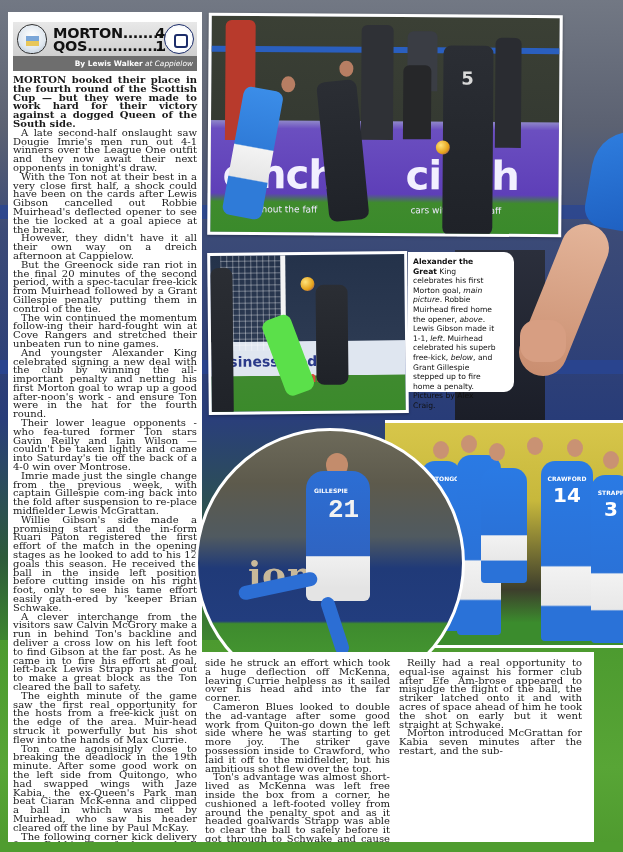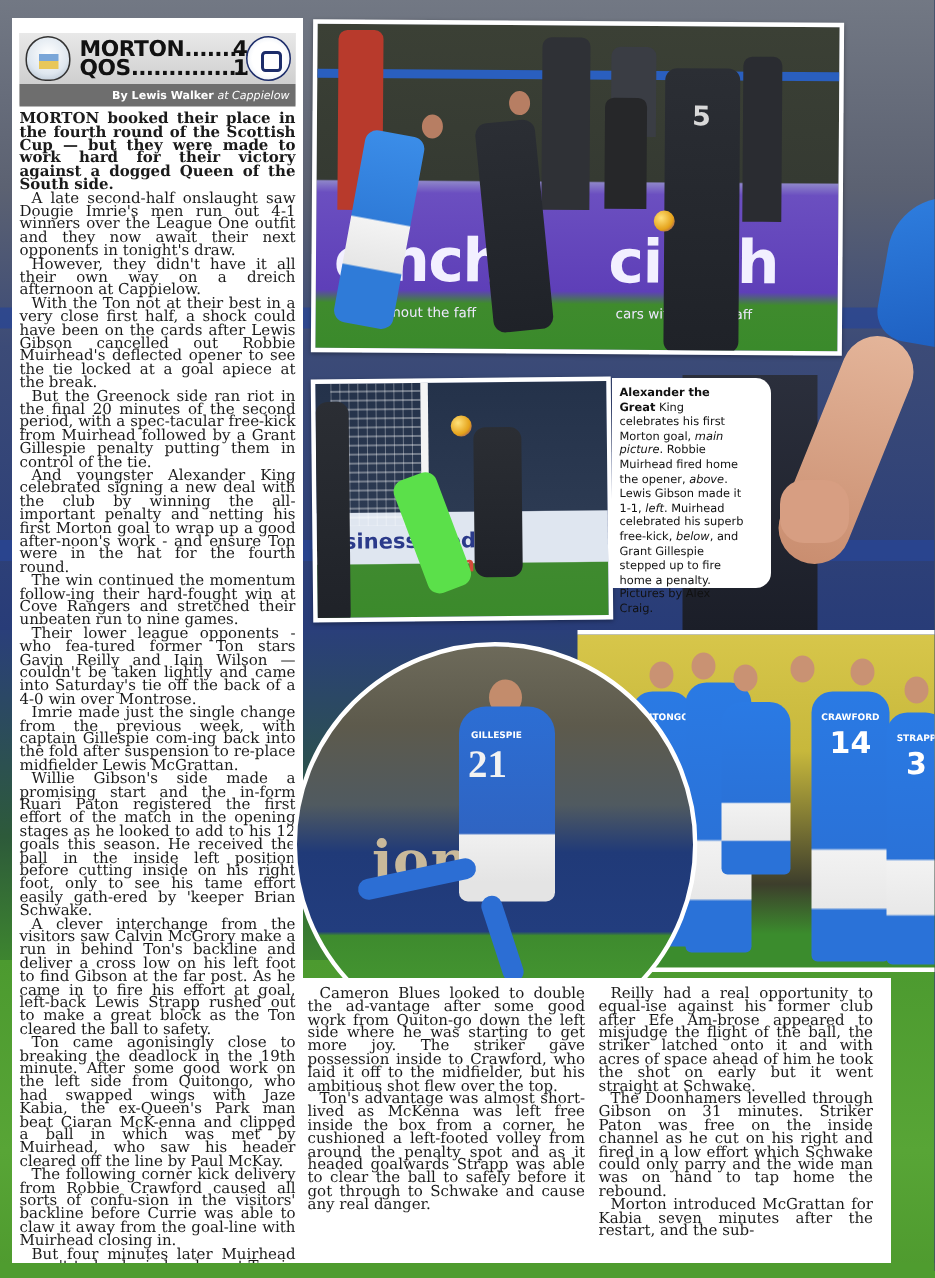--- a/index.html
+++ b/index.html
@@ -182,21 +182,21 @@
     .joma {
       position: absolute; left: 50px; top: 122px; font-family: "DejaVu Serif", serif; font-weight: bold;
       font-size: 36px; color: #c9b99a; letter-spacing: 1px;
     }
     .gillespie {
       position: absolute; left: 108px; top: 40px; width: 64px; height: 130px;
       background: linear-gradient(180deg, #2c6ed4 0%, #2f64c2 65%, #f0f0f0 66%, #e4e4e4 90%);
       border-radius: 18px 18px 6px 6px;
     }
     .gillespie .nm { position: absolute; left: 8px; top: 16px; font-family: "DejaVu Sans", sans-serif; font-size: 6px; font-weight: bold; color: #fff; }
-    .gillespie .no { position: absolute; left: 6px; top: 24px; font-family: Liberation Serif, serif; font-size: 26px; font-weight: bold; color: #f2f2f2; }
+    .gillespie .no { position: absolute; left: 22px; top: 24px; font-family: Liberation Mono, monospace; font-size: 26px; font-weight: bold; color: #f2f2f2; }
     .leg-kick { position: absolute; left: 40px; top: 148px; width: 80px; height: 14px; background: #2c6ed4; border-radius: 7px; transform: rotate(-12deg); }
     .leg-stand { position: absolute; left: 130px; top: 165px; width: 14px; height: 60px; background: #2c6ed4; border-radius: 7px; transform: rotate(-18deg); }
 
     .photo-celebrate {
       position: absolute; left: 385px; top: 420px; width: 240px; height: 228px;
       border-top: 3px solid #fff; border-bottom: 3px solid #fff;
       background: linear-gradient(180deg, #d7c64a 0%, #c7b83c 35%, #3d3e2c 75%, #3b8c2d 90%, #3b8c2d 100%);
       overflow: hidden;
     }
     .cel-player {
@@ -240,29 +240,30 @@
   </div>
   <div class="byline-band">
     <span class="by">By Lewis Walker</span>
     <span class="at">at Cappielow</span>
   </div>
 </div>
 
 <div class="body-text col1">
   <p class="lead">MORTON booked their place in the fourth round of the Scottish Cup — but they were made to work hard for their victory against a dogged Queen of the South side.</p>
   <p>A late second-half onslaught saw Dougie Imrie's men run out 4-1 winners over the League One outfit and they now await their next opponents in tonight's draw.</p>
+  <p>With the Ton not at their best in a very close first half, a shock could have been on the cards after Lewis Gibson cancelled out Robbie Muirhead's deflected opener to see the tie locked at a goal apiece at the break.</p>
   <p>However, they didn't have it all their own way on a dreich afternoon at Cappielow.</p>
-  <p>With the Ton not at their best in a very close first half, a shock could have been on the cards after Lewis Gibson cancelled out Robbie Muirhead's deflected opener to see the tie locked at a goal apiece at the break.</p>
   <p>But the Greenock side ran riot in the final 20 minutes of the second period, with a spec-tacular free-kick from Muirhead followed by a Grant Gillespie penalty putting them in control of the tie.</p>
+  <p>The win continued the momentum follow-ing their hard-fought win at Cove Rangers and stretched their unbeaten run to nine games.</p>
   <p>And youngster Alexander King celebrated signing a new deal with the club by winning the all-important penalty and netting his first Morton goal to wrap up a good after-noon's work - and ensure Ton were in the hat for the fourth round.</p>
-  <p>The win continued the momentum follow-ing their hard-fought win at Cove Rangers and stretched their unbeaten run to nine games.</p>
   <p>Their lower league opponents - who fea-tured former Ton stars Gavin Reilly and Iain Wilson — couldn't be taken lightly and came into Saturday's tie off the back of a 4-0 win over Montrose.</p>
   <p>Imrie made just the single change from the previous week, with captain Gillespie com-ing back into the fold after suspension to re-place midfielder Lewis McGrattan.</p>
   <p>Willie Gibson's side made a promising start and the in-form Ruari Paton registered the first effort of the match in the opening stages as he looked to add to his 12 goals this season. He received the ball in the inside left position before cutting inside on his right foot, only to see his tame effort easily gath-ered by 'keeper Brian Schwake.</p>
   <p>A clever interchange from the visitors saw Calvin McGrory make a run in behind Ton's backline and deliver a cross low on his left foot to find Gibson at the far post. As he came in to fire his effort at goal, left-back Lewis Strapp rushed out to make a great block as the Ton cleared the ball to safety.</p>
+  <p>The eighth minute of the game saw the first real opportunity for the hosts from a free-kick just on the edge of the area. Muir-head struck it powerfully but his shot flew into the hands of Max Currie.</p>
   <p>Ton came agonisingly close to breaking the deadlock in the 19th minute. After some good work on the left side from Quitongo, who had swapped wings with Jaze Kabia, the ex-Queen's Park man beat Ciaran McK-enna and clipped a ball in which was met by Muirhead, who saw his header cleared off the line by Paul McKay.</p>
   <p>The following corner kick delivery from Robbie Crawford caused all sorts of confu-sion in the visitors' backline before Currie was able to claw it away from the goal-line with Muirhead closing in.</p>
   <p>But four minutes later Muirhead wasn't to be denied as he put Ton in front with an element of fortune. The striker retrieved the loose ball as play changed over, from the left</p>
 </div>
 
 <div class="photo photo-main">
   <div class="board-rail" style="top:30px"></div>
   <div class="fan" style="left:14px;top:4px;width:30px;height:120px;background:#b83a2c;"></div>
   <div class="fan" style="left:150px;top:8px;width:32px;height:115px;background:#2f3136;"></div>
   <div class="fan" style="left:196px;top:14px;width:30px;height:60px;background:#3a3d44;"></div>
@@ -326,23 +327,23 @@
     <div class="nm">GILLESPIE</div>
     <div class="no">21</div>
   </div>
   <div class="leg-kick"></div>
   <div class="leg-stand"></div>
 </div>
 
 <div class="lower-panel"></div>
 
 <div class="body-text col2">
+  <p style="text-indent:0">side he struck an effort which took a huge deflection off McKenna, leaving Currie helpless as it sailed over his head and into the far corner.</p>
   <p>Cameron Blues looked to double the ad-vantage after some good work from Quiton-go down the left side where he was starting to get more joy. The striker gave possession inside to Crawford, who laid it off to the midfielder, but his ambitious shot flew over the top.</p>
   <p>Ton's advantage was almost short-lived as McKenna was left free inside the box from a corner, he cushioned a left-footed volley from around the penalty spot and as it headed goalwards Strapp was able to clear the ball to safely before it got through to Schwake and cause any real danger.</p>
 </div>
 
 <div class="body-text col3">
   <p>Reilly had a real opportunity to equal-ise against his former club after Efe Am-brose appeared to misjudge the flight of the ball, the striker latched onto it and with acres of space ahead of him he took the shot on early but it went straight at Schwake.</p>
-  <p>The Doonhamers levelled through Gibson on 31 minutes. Striker Paton was free on the inside channel as he cut on his right and fired in a low effort which Schwake could only parry and the wide man was on hand to tap home the rebound.</p>
   <p>Morton introduced McGrattan for Kabia seven minutes after the restart, and the sub-</p>
 </div>
 
 <div class="grass-strip"></div>
 
 </body></html>

